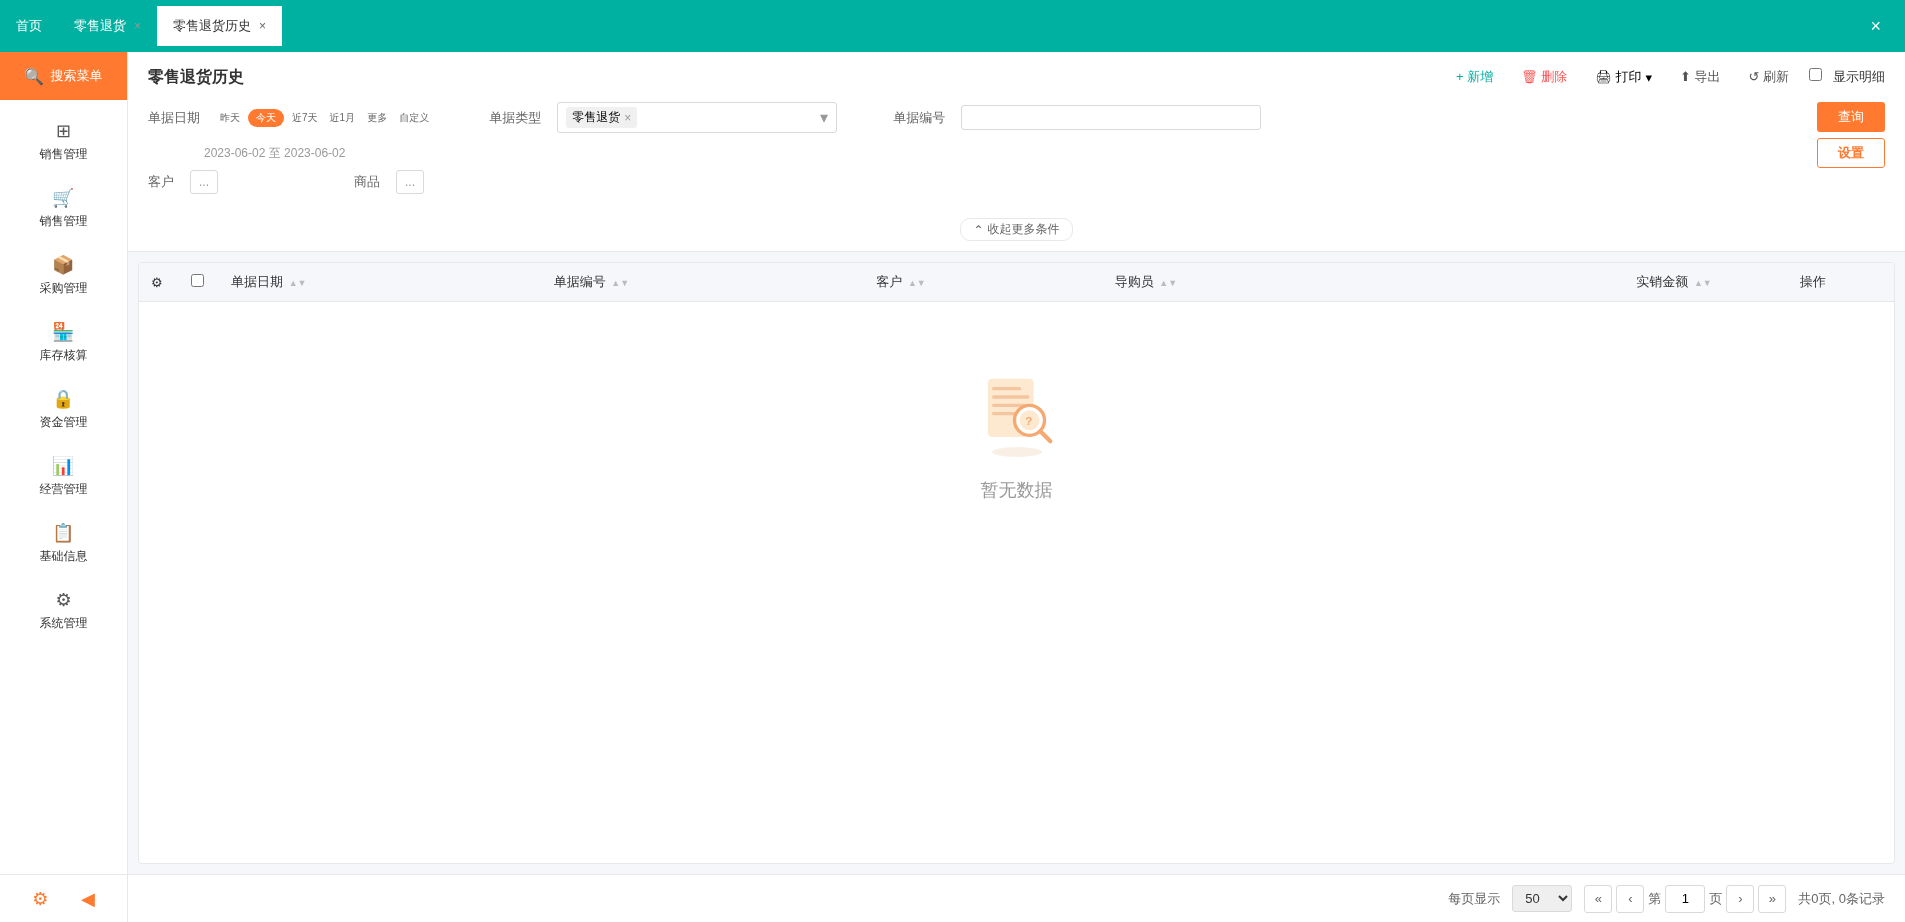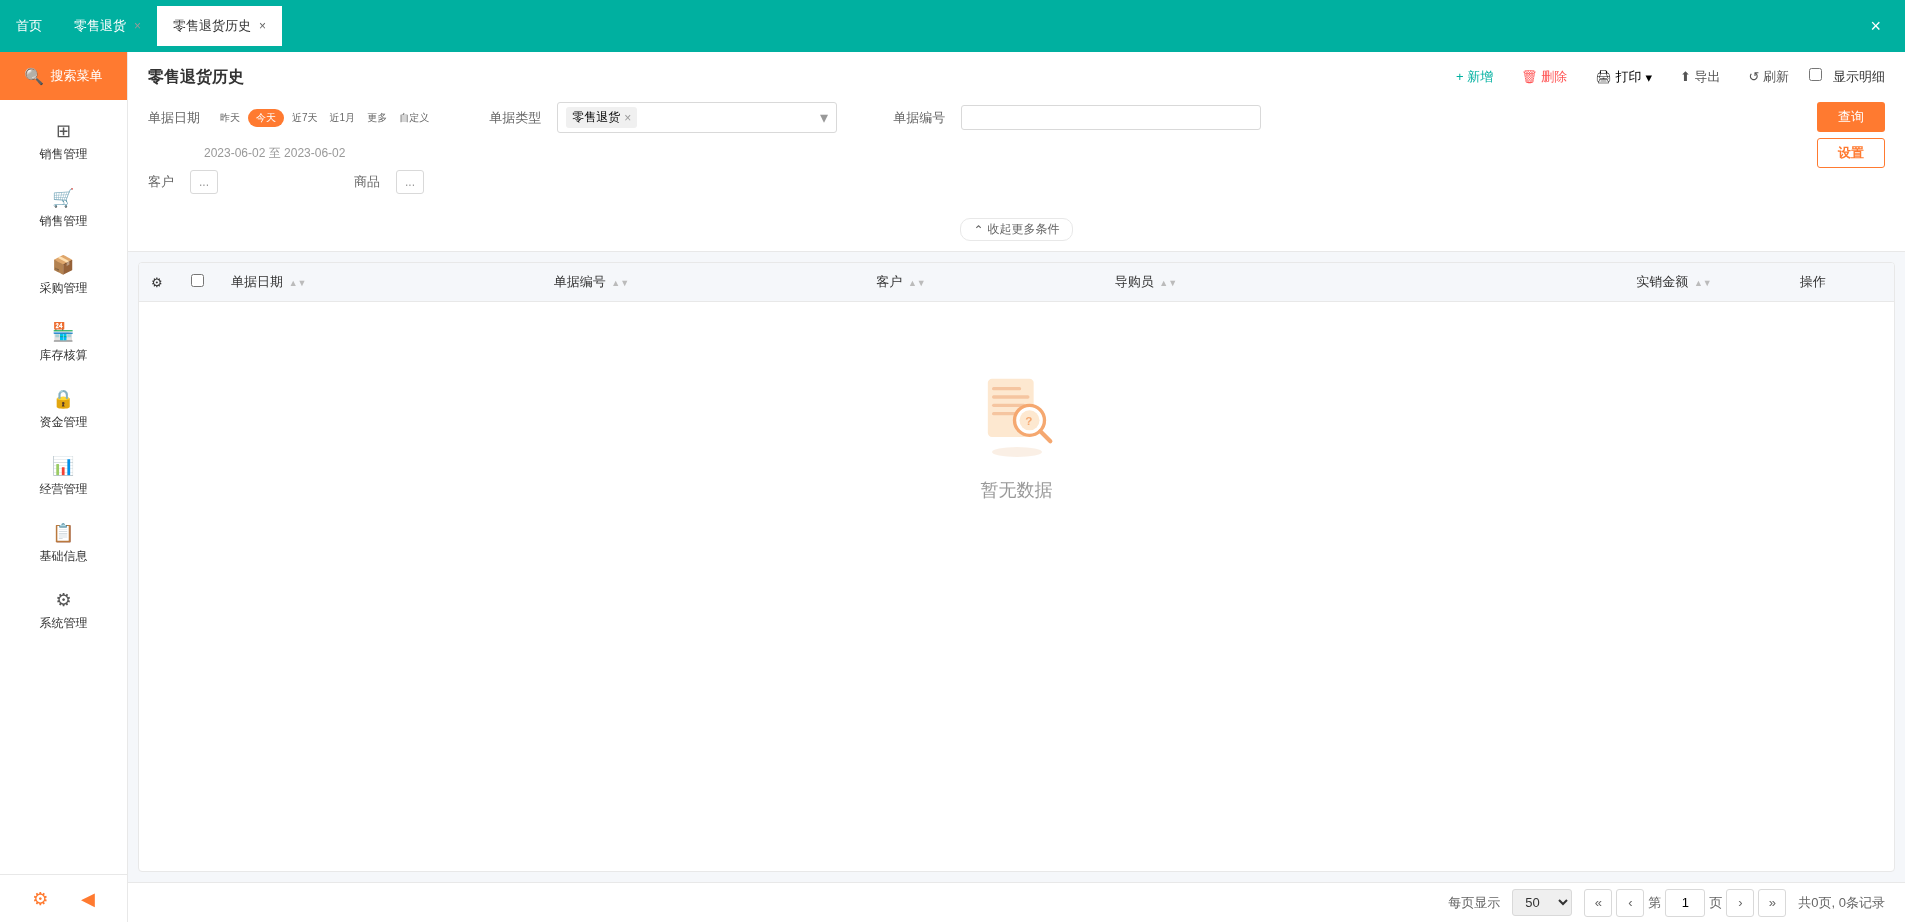--- a/index.html
+++ b/index.html
@@ -317,21 +317,21 @@
       height: 100px;
       margin-bottom: 16px;
     }
     .empty-text {
       font-size: 18px;
       color: #999;
     }
 
     
     .pagination-bar {
-      height: 40px;
+      height: 48px;
       background: #fff;
       border-top: 1px solid #e8e8e8;
       display: flex;
       align-items: center;
       justify-content: flex-end;
       padding: 0 20px;
       gap: 12px;
       flex-shrink: 0;
     }
     .pagination-label { font-size: 13px; color: #666; }

